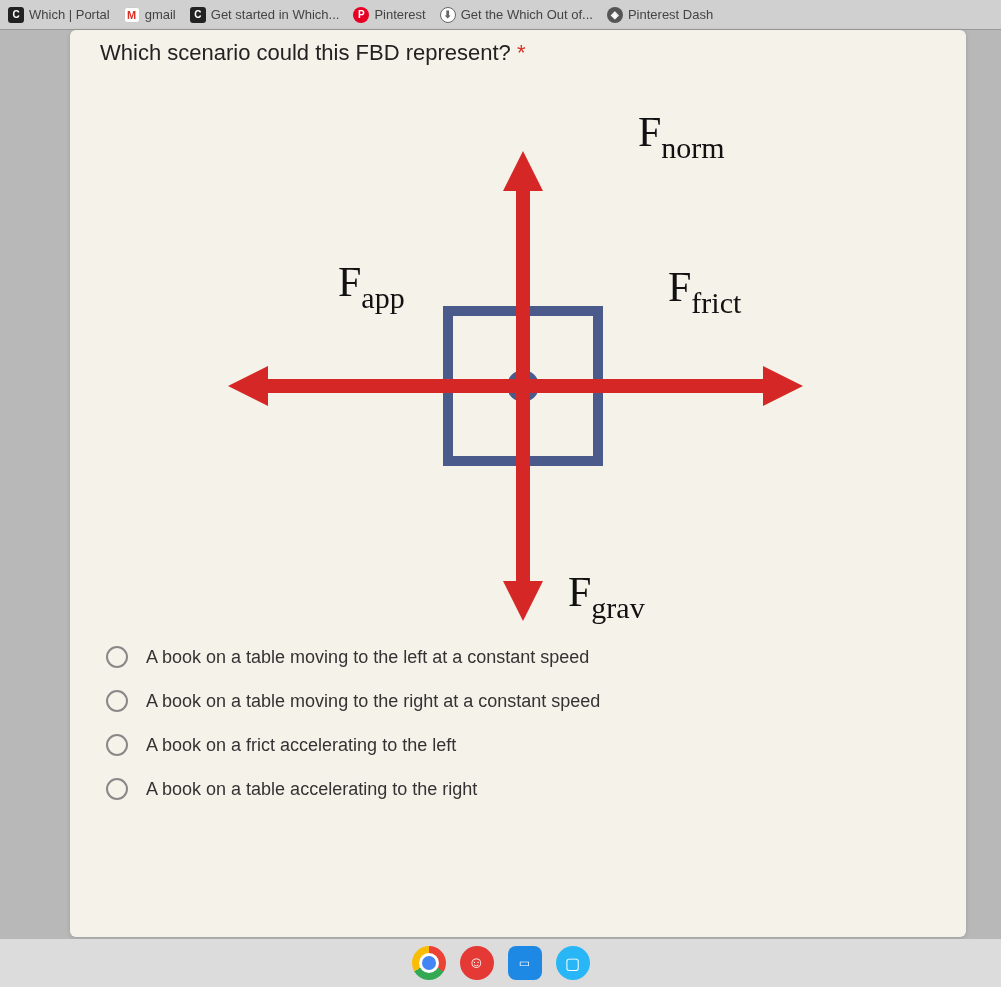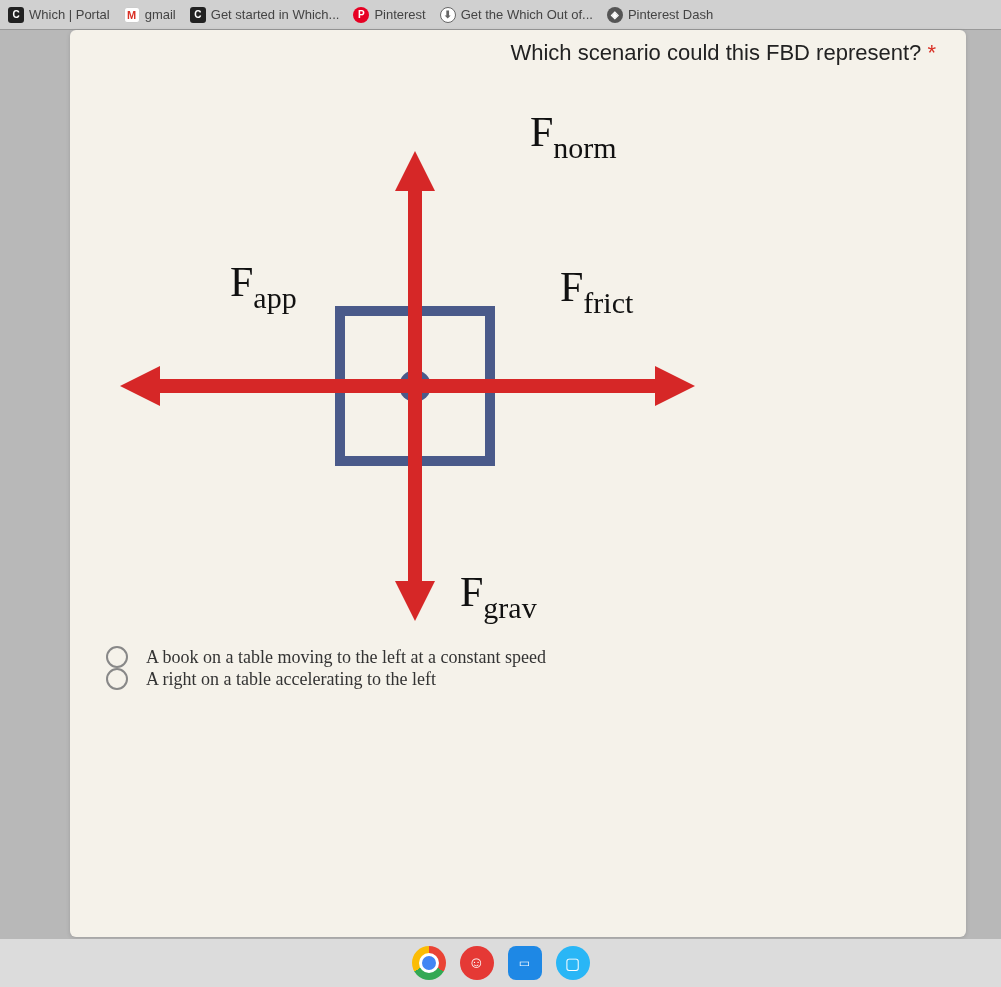--- a/index.html
+++ b/index.html
@@ -56,37 +56,36 @@
       background: #f5f2ea;
       border-radius: 6px;
       padding: 10px 30px 20px 30px;
       box-shadow: 0 1px 4px rgba(0,0,0,0.15);
     }
     .question-text {
       font-size: 22px;
       color: #222;
       font-weight: 400;
       margin-bottom: 18px;
-      text-align: right;
     }
     .required { color: #d93025; }
 
     .fbd-container {
       width: 100%;
       display: flex;
-      justify-content: flex-start;
+      justify-content: center;
       margin: 20px 0 14px 0;
     }
 
     .options {
       margin-top: 20px;
       display: flex;
       flex-direction: column;
+      gap: 22px;
       padding-left: 6px;
-      font-family: Liberation Serif, serif;
     }
     .option {
       display: flex;
       align-items: center;
       gap: 18px;
       cursor: pointer;
     }
     .radio {
       width: 22px; height: 22px;
       border: 2px solid #888;
@@ -195,21 +194,29 @@
     </svg>
   </div>
 
   <div class="options">
     <label class="option">
       <span class="radio"></span>
       <span class="option-label">A book on a table moving to the left at a constant speed</span>
     </label>
     <label class="option">
       <span class="radio"></span>
-      <span class="option-label">A right on a table accelerating to the left</span>
+      <span class="option-label">A book on a table moving to the right at a constant speed</span>
+    </label>
+    <label class="option">
+      <span class="radio"></span>
+      <span class="option-label">A book on a frict accelerating to the left</span>
+    </label>
+    <label class="option">
+      <span class="radio"></span>
+      <span class="option-label">A book on a table accelerating to the right</span>
     </label>
   </div>
 </div>
 
 <div class="taskbar">
   <div class="tb-icon tb-chrome"></div>
   <div class="tb-icon tb-red">☺</div>
   <div class="tb-icon tb-blue-badge">▭</div>
   <div class="tb-icon tb-folder">▢</div>
 </div>

